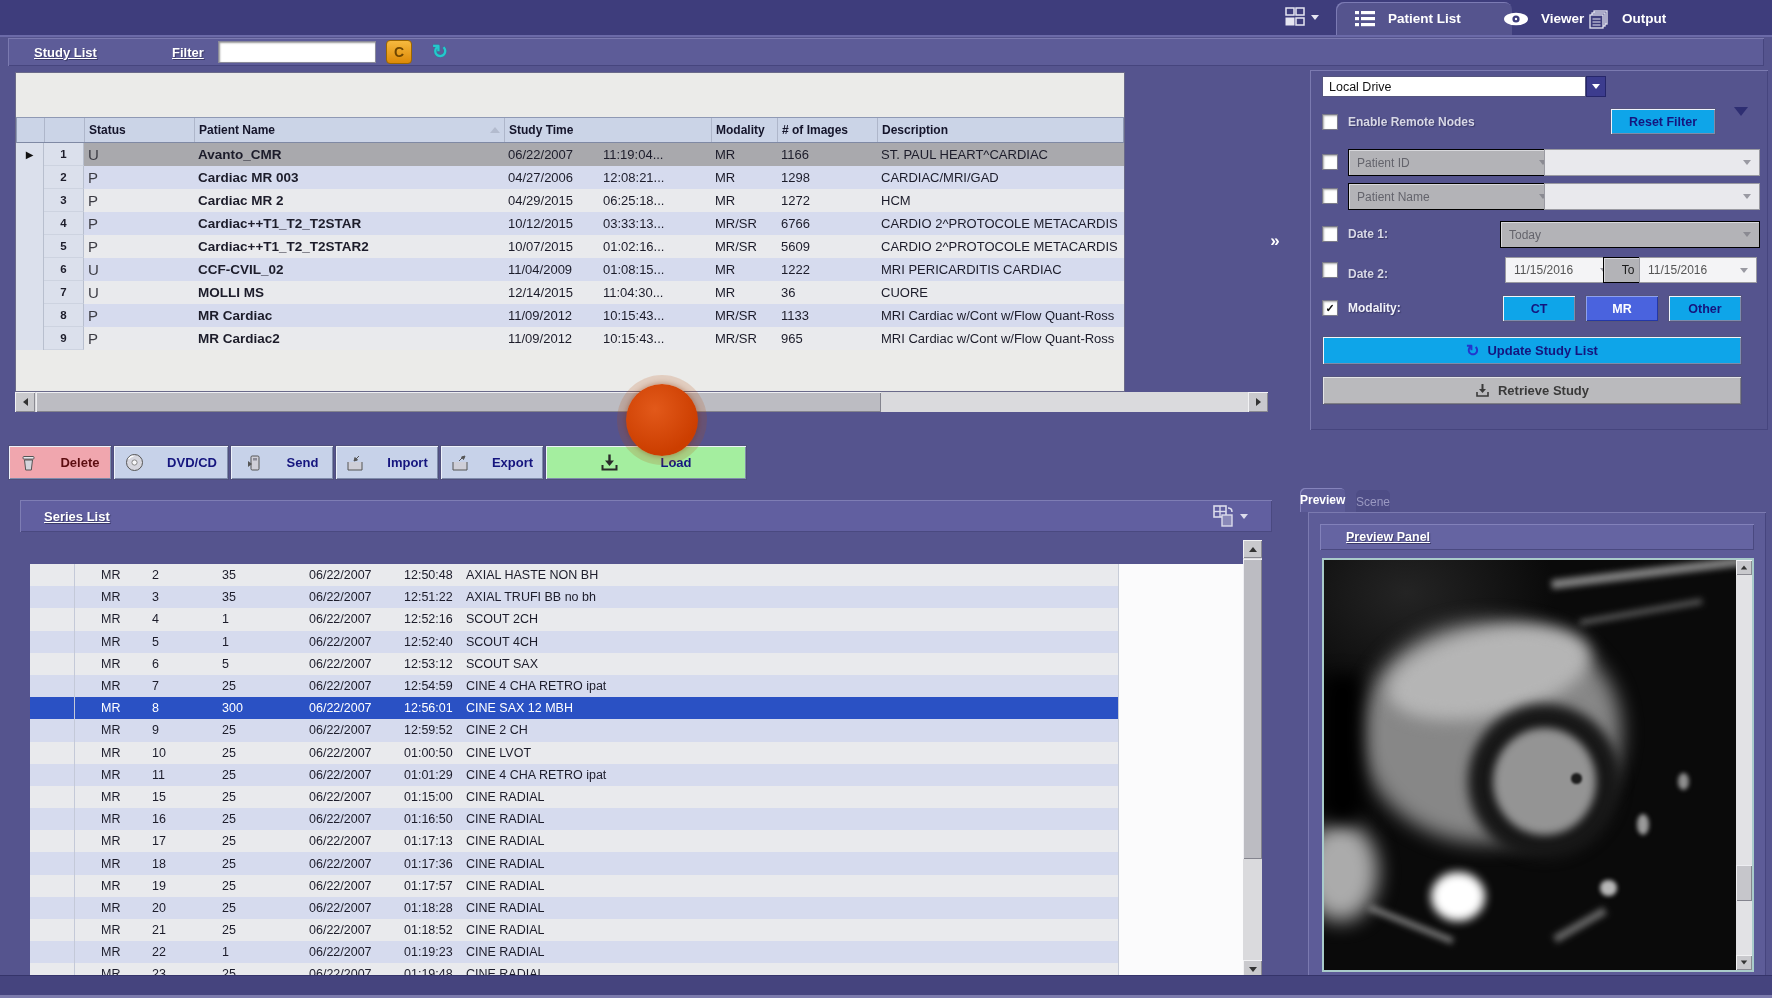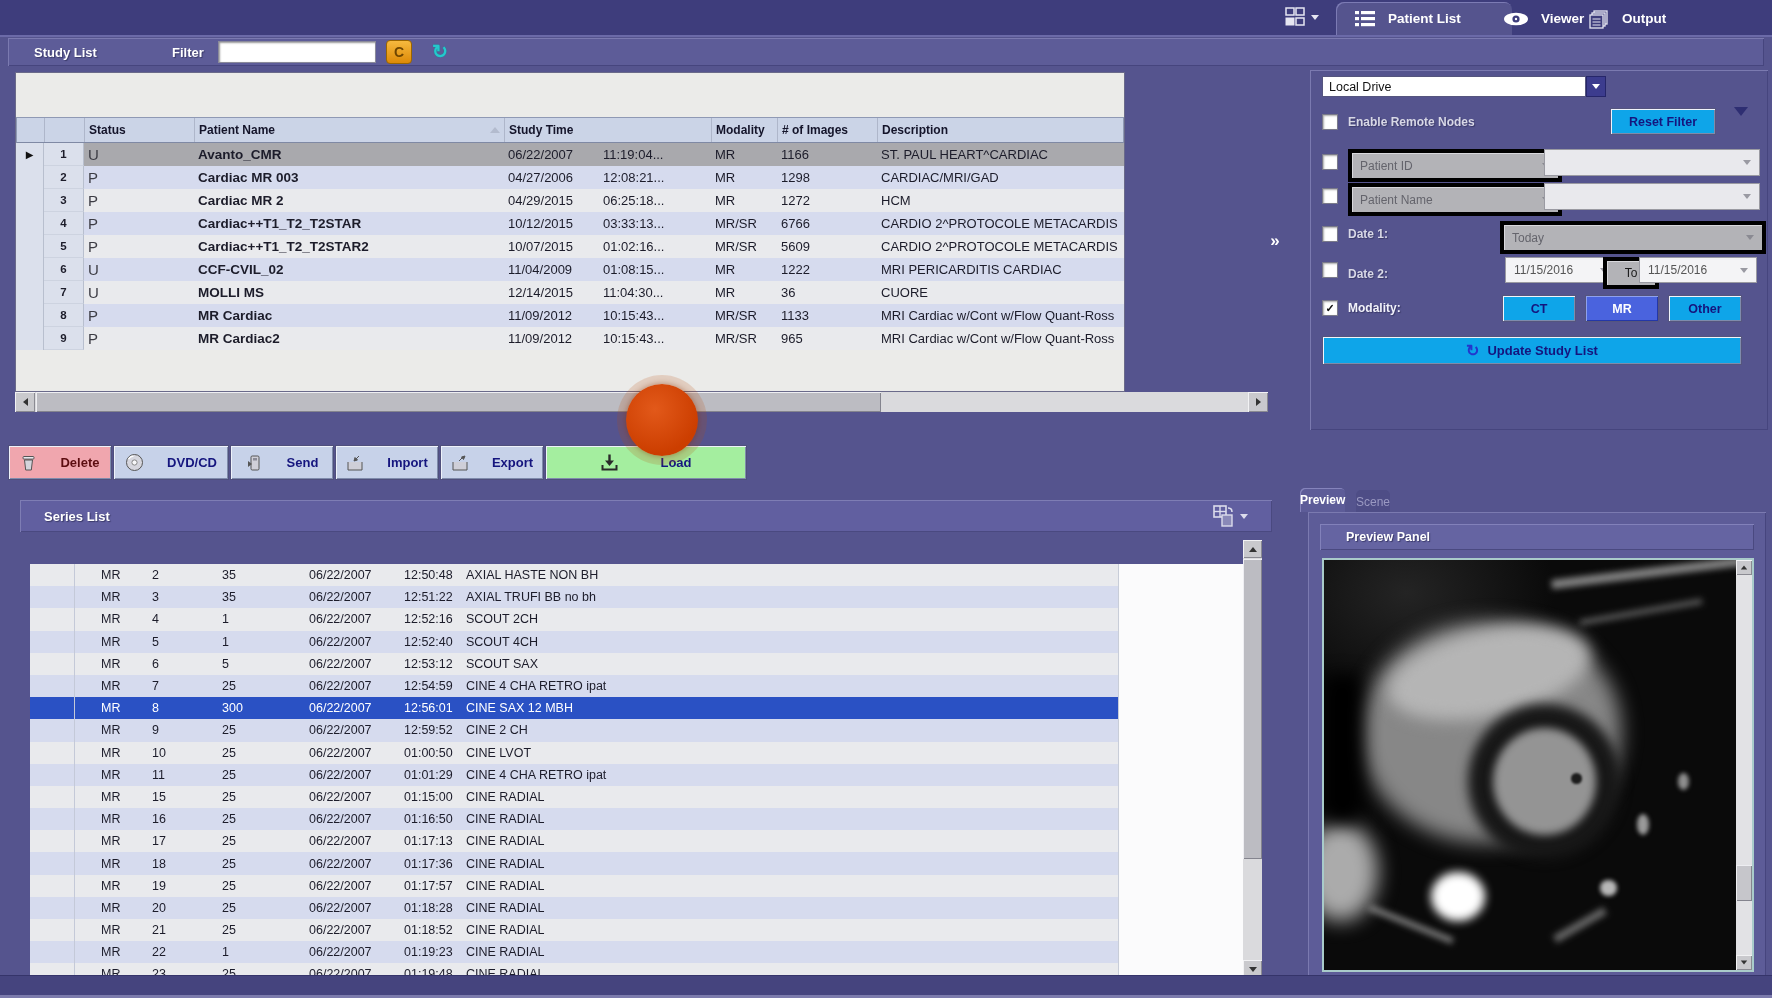--- a/index.html
+++ b/index.html
@@ -8,21 +8,21 @@
   .abs{position:absolute;}
   
   #topbar{left:0;top:0;width:1772px;height:35px;background:#3e3d7c;border-bottom:2px solid #6b6aa8;}
   .toptab{position:absolute;top:2px;height:33px;display:flex;align-items:center;gap:12px;
           color:#fff;font-weight:bold;font-size:13.5px;padding:0 18px;cursor:default;}
   .toptab.active{background:#55548e;border-radius:8px 8px 0 0;box-shadow:inset 1px 1px 0 #7c7bb4;}
   
   #study-toolbar{left:8px;top:38px;width:1756px;height:28px;background:#5d5c98;
                  box-shadow:inset 1px 1px 0 #7b7ab0, inset -1px -1px 0 #46457e;
                  display:flex;align-items:center;}
-  .wlabel{color:#fff;font-weight:bold;font-size:13px;text-shadow:1px 1px 1px #3a3968;}
+  .wlabel{color:#fff;font-weight:bold;font-size:13px;text-shadow:1px 1px 1px #3a3968;text-decoration:underline;}
   #filter-input{position:absolute;left:210px;top:3px;width:152px;height:18px;border:1px solid #8a8a9a;
                 box-shadow:inset 1px 1px 2px #999;background:#fff;font-size:12px;}
   .mini-ic{position:absolute;top:2px;width:24px;height:22px;display:flex;align-items:center;justify-content:center;}
   #ic-orange{left:378px;background:linear-gradient(#f6b93e,#dd8a08);border:1px solid #9a6500;border-radius:4px;
              color:#6e4500;font-weight:bold;font-size:14px;}
   #ic-refresh{left:420px;color:#25c8cc;font-weight:bold;font-size:19px;text-shadow:0 0 1px #0a8a8e;}
   
   .thead{background:#cbd4e7;border:1px solid #8f99b4;border-bottom:1px solid #7f89a4;display:flex;
          font-weight:bold;font-size:12px;color:#14142a;margin-top:44px;}
   .th{display:flex;align-items:center;padding:0 4px;border-right:1px solid #aeb6ca;box-sizing:border-box;height:100%;}
@@ -68,21 +68,21 @@
   .tri{width:0;height:0;}
   .tri.left{border-top:4px solid transparent;border-bottom:4px solid transparent;border-right:5px solid #333;}
   .tri.right{border-top:4px solid transparent;border-bottom:4px solid transparent;border-left:5px solid #333;}
   .tri.up{border-left:4px solid transparent;border-right:4px solid transparent;border-bottom:5px solid #333;}
   .tri.down{border-left:4px solid transparent;border-right:4px solid transparent;border-top:5px solid #333;}
   
   #filter-panel{left:1310px;top:70px;width:458px;height:360px;box-shadow:inset 1px 1px 0 #7b7ab0, inset -1px -1px 0 #46457e;}
   .chk{position:absolute;width:14px;height:14px;background:#fff;border:1px solid #7a7a8a;box-shadow:inset 1px 1px 2px #aaa;
        font-size:11px;font-weight:bold;color:#111;display:flex;align-items:center;justify-content:center;}
   .plabel{position:absolute;color:#f2f2fa;font-weight:bold;font-size:12px;text-shadow:1px 1px 1px #3a3968;}
-  .dis-sel{position:absolute;background:#b3b3b7;border:4px solid #000000;box-shadow:inset 1px 1px 0 #d8d8dc;
+  .dis-sel{position:absolute;background:#b3b3b7;border:1px solid #000000;box-shadow:inset 1px 1px 0 #d8d8dc;
            color:#64646c;font-size:12px;display:flex;align-items:center;padding:0 8px;justify-content:space-between;}
   .lit-sel{position:absolute;background:#e9e9ed;border:1px solid #9a9aa2;color:#555;font-size:12px;
            display:flex;align-items:center;padding:0 8px;justify-content:space-between;}
   .btn3d{position:absolute;background:#0ea5e9;box-shadow:inset 1px 1px 0 #f0f4fc, inset -1px -1px 0 #7f8bac;
          border:1px solid #55557e;color:#15157e;font-weight:bold;font-size:12.5px;
          display:flex;align-items:center;justify-content:center;gap:8px;cursor:default;}
   .btn3d.blue{background:#4a63de;color:#fff;box-shadow:inset 1px 1px 0 #8ea0f0, inset -1px -1px 0 #2437a8;}
   .btn3d.gray{background:#bababd;color:#3a3a3a;box-shadow:inset 1px 1px 0 #e4e4e6, inset -1px -1px 0 #7e7e84;}
   
   .act{position:absolute;top:445px;height:33px;background:#c7d2e9;border:1px solid #50507c;
@@ -388,20 +388,28 @@
     <div class="btn3d blue" style="left:275px;top:225px;width:72px;height:25px;">
       <span>MR</span>
     </div>
     <div class="btn3d" style="left:358px;top:225px;width:72px;height:25px;">
       <span>Other</span>
     </div>
 
     <div class="btn3d" style="left:12px;top:266px;width:418px;height:27px;font-size:13px;">
       <span style="color:#2336cc;font-size:16px;font-weight:bold;">↻</span>
       <span>Update Study List</span>
+    </div>
+    <div class="btn3d gray" style="left:12px;top:306px;width:418px;height:27px;font-size:13px;">
+      <svg class="icon-svg" width="15" height="15" viewBox="0 0 15 15">
+        <path d="M7.5 1v7" stroke="#3a3a3a" stroke-width="2"></path>
+        <path d="M4 6l3.5 4L11 6z" fill="#3a3a3a"></path>
+        <path d="M2 9v4h11V9" fill="none" stroke="#3a3a3a" stroke-width="1.6"></path>
+      </svg>
+      <span>Retrieve Study</span>
     </div>
   </div>
 
   <div class="act delete" style="left:8px;width:102px;">
     <svg class="icon-svg" width="17" height="18" viewBox="0 0 17 18">
       <rect x="3" y="2.5" width="11" height="2.6" rx="1" fill="#e8e8ee" stroke="#555"></rect>
       <path d="M4.5 6h8l-1.2 10h-5.6z" fill="#d4d4dc" stroke="#555"></path>
     </svg>
     <span>Delete</span>
   </div>

